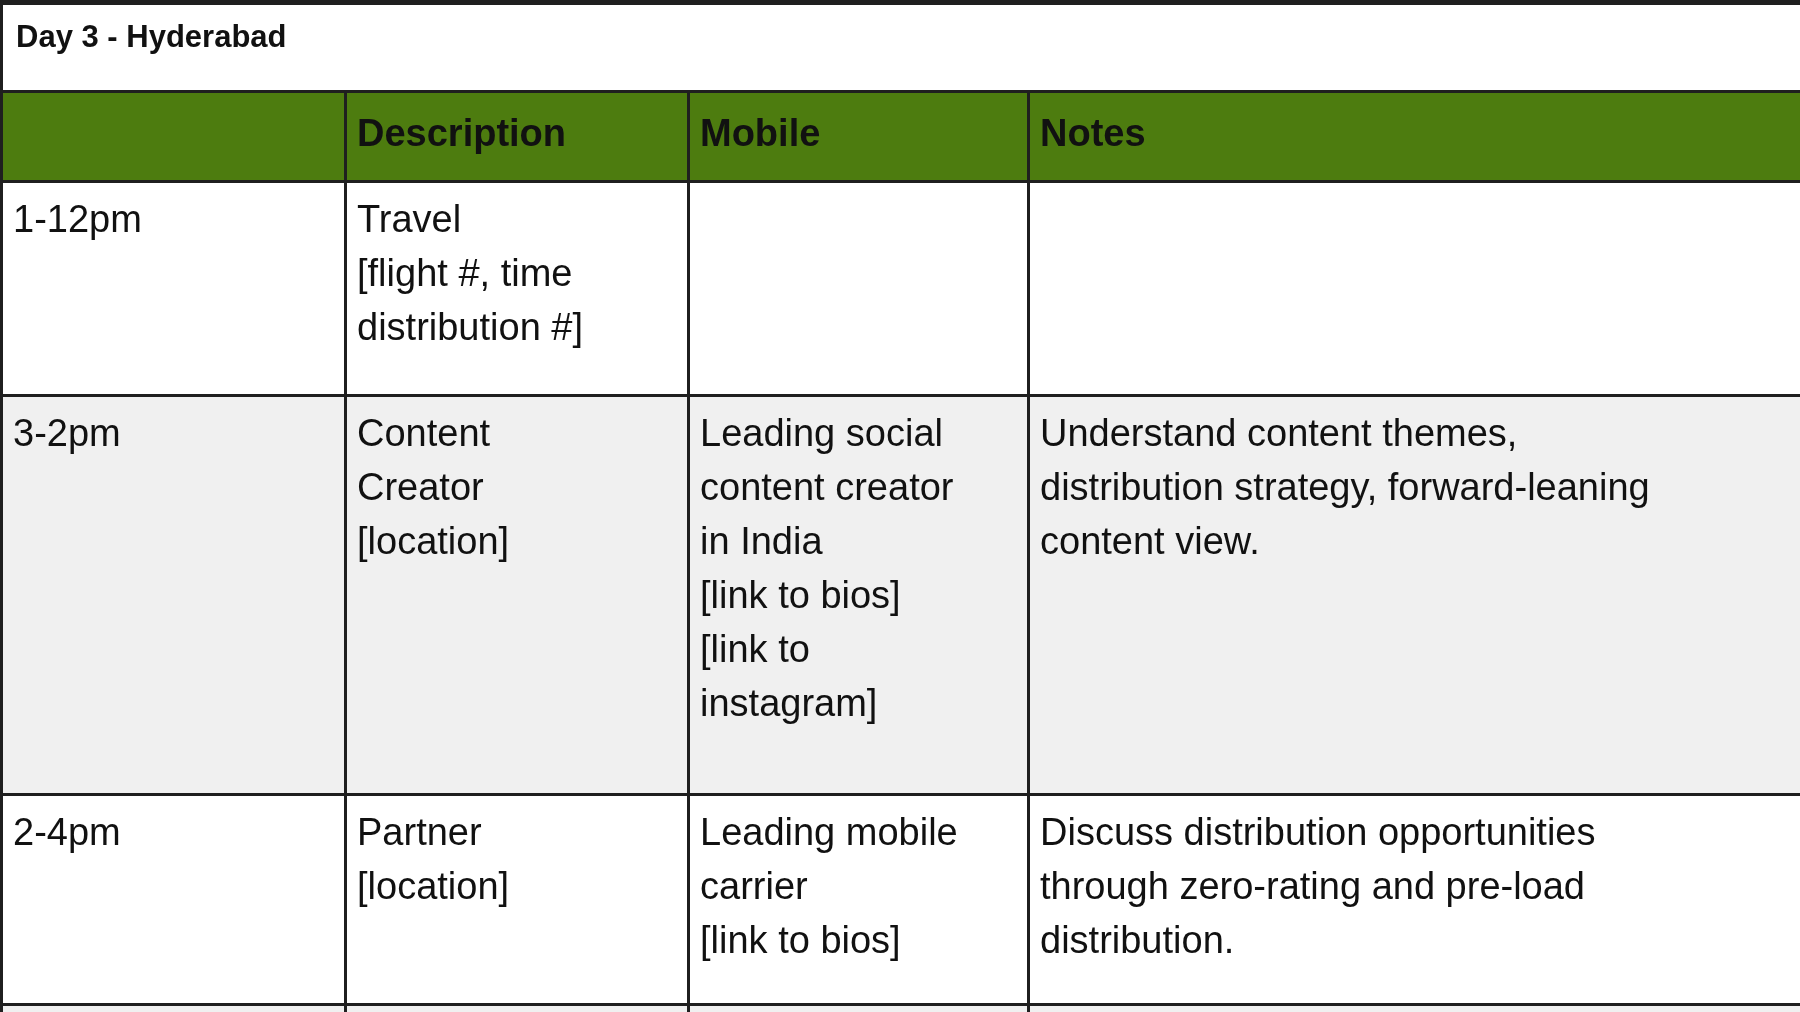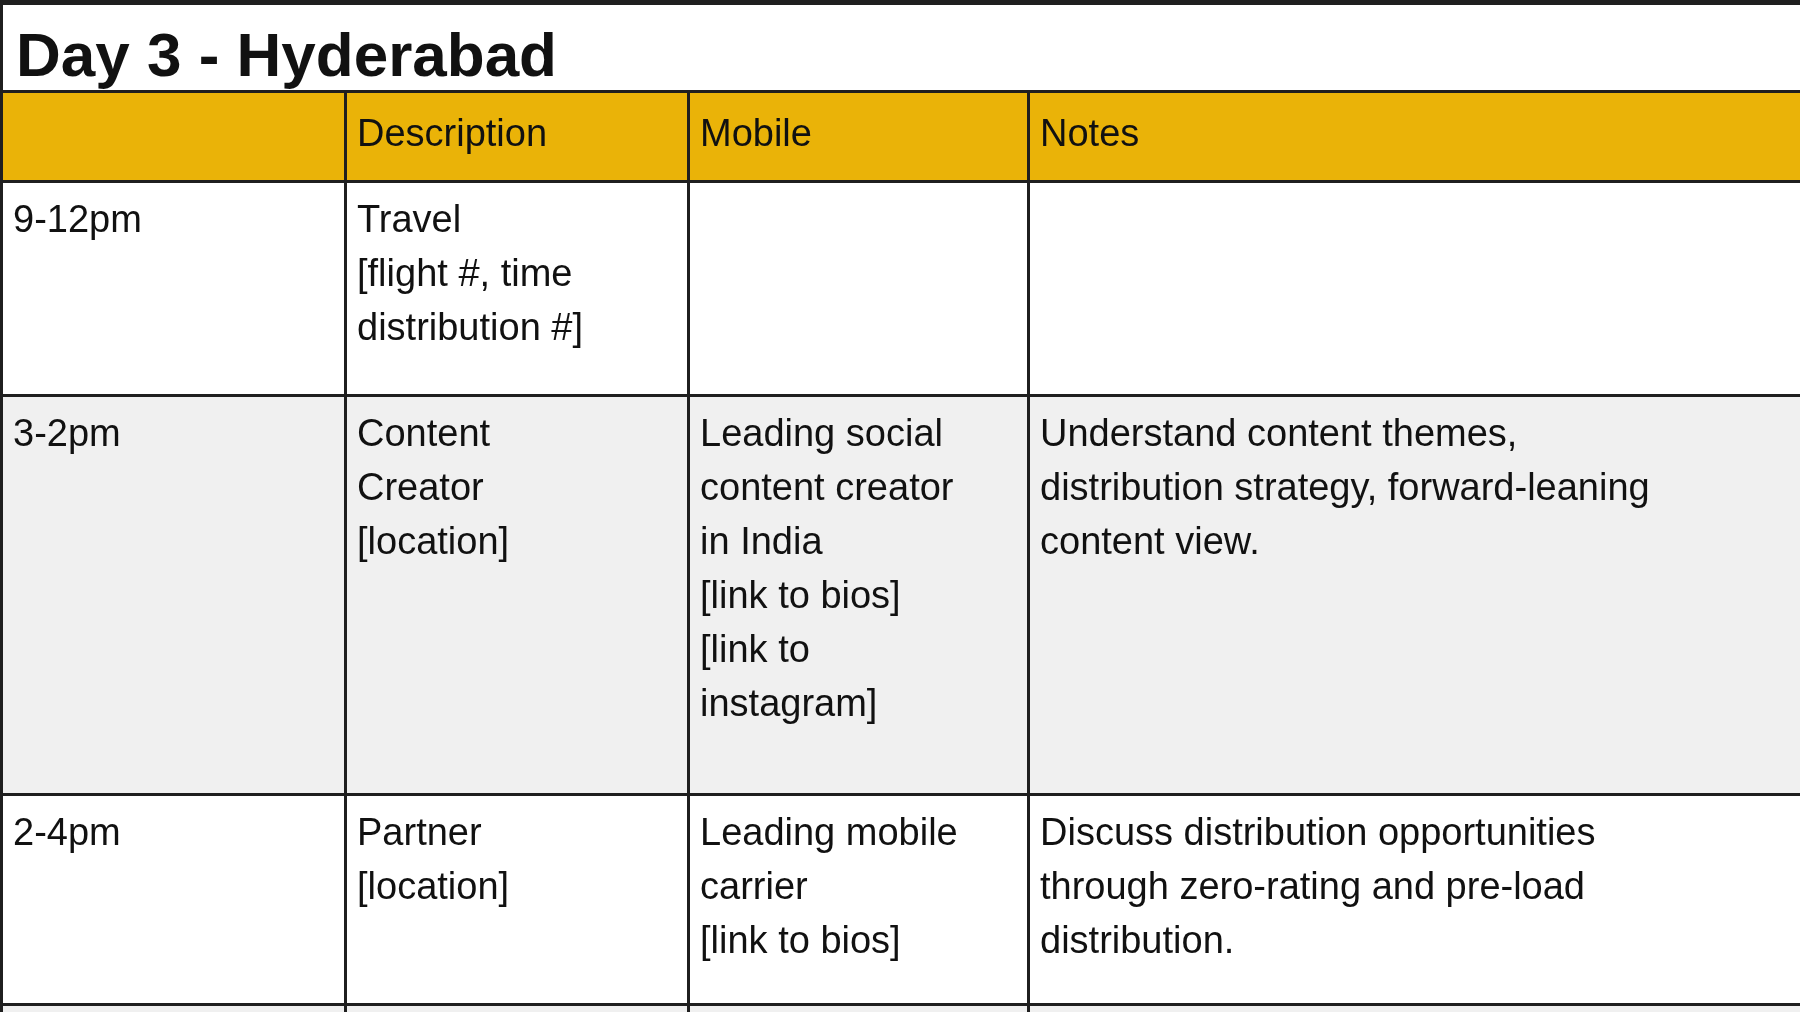--- a/index.html
+++ b/index.html
@@ -15,21 +15,21 @@
     overflow: hidden;
     background: #ffffff;
     border-top: 5px solid #1f1f1f;
     box-sizing: border-box;
   }
   .title-row {
     height: 85px;
     box-sizing: border-box;
     padding: 14px 0 0 13px;
     border-left: 3px solid #1f1f1f;
-    font-size: 62px;
+    font-size: 31px;
     font-weight: 700;
     color: #111111;
     white-space: nowrap;
   }
   table.schedule {
     border-collapse: collapse;
     table-layout: fixed;
     width: 1850px;
     font-size: 38px;
     line-height: 54px;
@@ -38,22 +38,22 @@
   .schedule th, .schedule td {
     border: 3px solid #1f1f1f;
     vertical-align: top;
     text-align: left;
     padding: 9px 12px 9px 10px;
     white-space: pre-line;
     font-weight: 400;
     overflow: hidden;
   }
   .schedule th {
-    font-weight: 400;
-    background: #eab308;
+    font-weight: 700;
+    background: #4d7c0f;
     padding-top: 13px;
   }
   .schedule thead tr { height: 90px; }
   .schedule tbody tr { background: #ffffff; }
   .schedule tbody tr:nth-child(even) { background: #f0f0f0; }
   .schedule tbody tr:nth-child(1) { height: 214px; }
   .schedule tbody tr:nth-child(2) { height: 399px; }
   .schedule tbody tr:nth-child(3) { height: 210px; }
   .schedule tbody tr:nth-child(4) { height: 140px; }
   .cell-bold { font-weight: 400; }
@@ -74,21 +74,21 @@
     <thead>
       <tr id="header-row">
           <th></th>
           <th>Description</th>
           <th>Mobile</th>
           <th>Notes</th>
         </tr>
     </thead>
     <tbody id="table-body">
         <tr>
-          <td>9-12pm</td>
+          <td>1-12pm</td>
           <td><div class="cell-bold">Travel</div><div>[flight #, time
 distribution #]</div></td>
           <td></td>
           <td></td>
         </tr>
         <tr>
           <td>3-2pm</td>
           <td><div class="cell-bold">Content
 Creator</div><div>[location]</div></td>
           <td><div>Leading social

